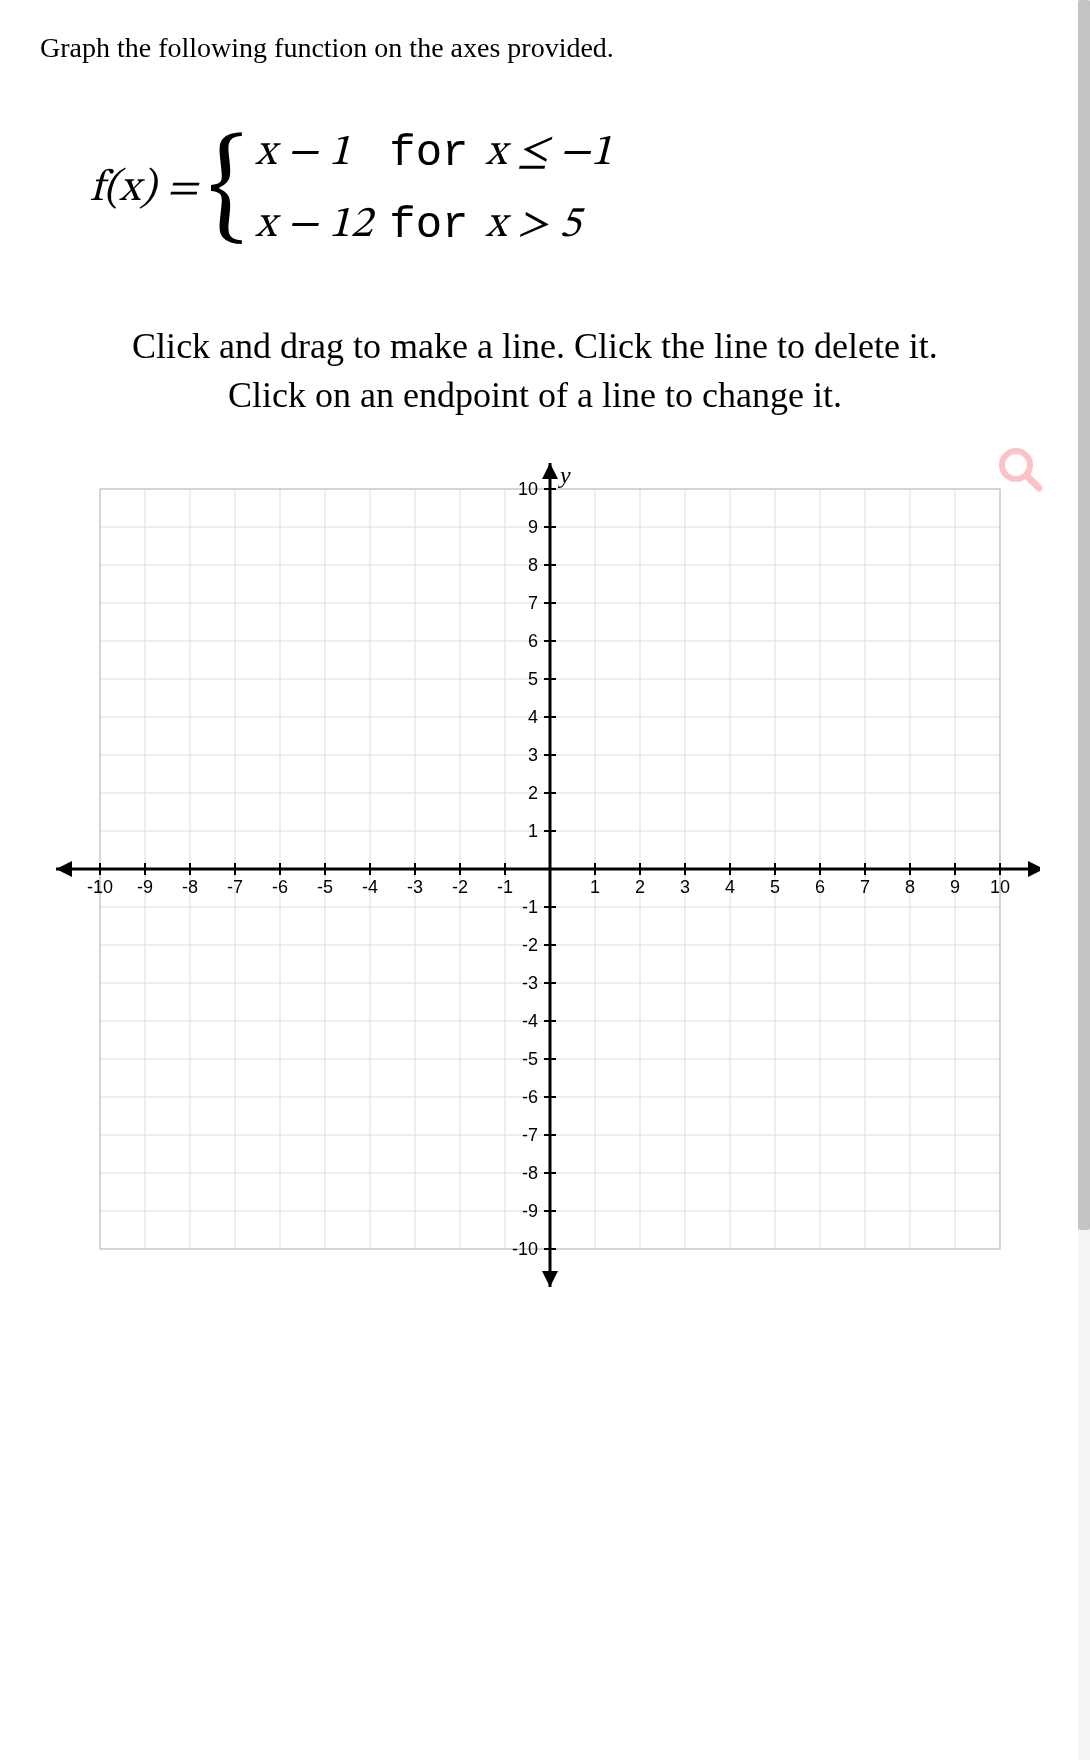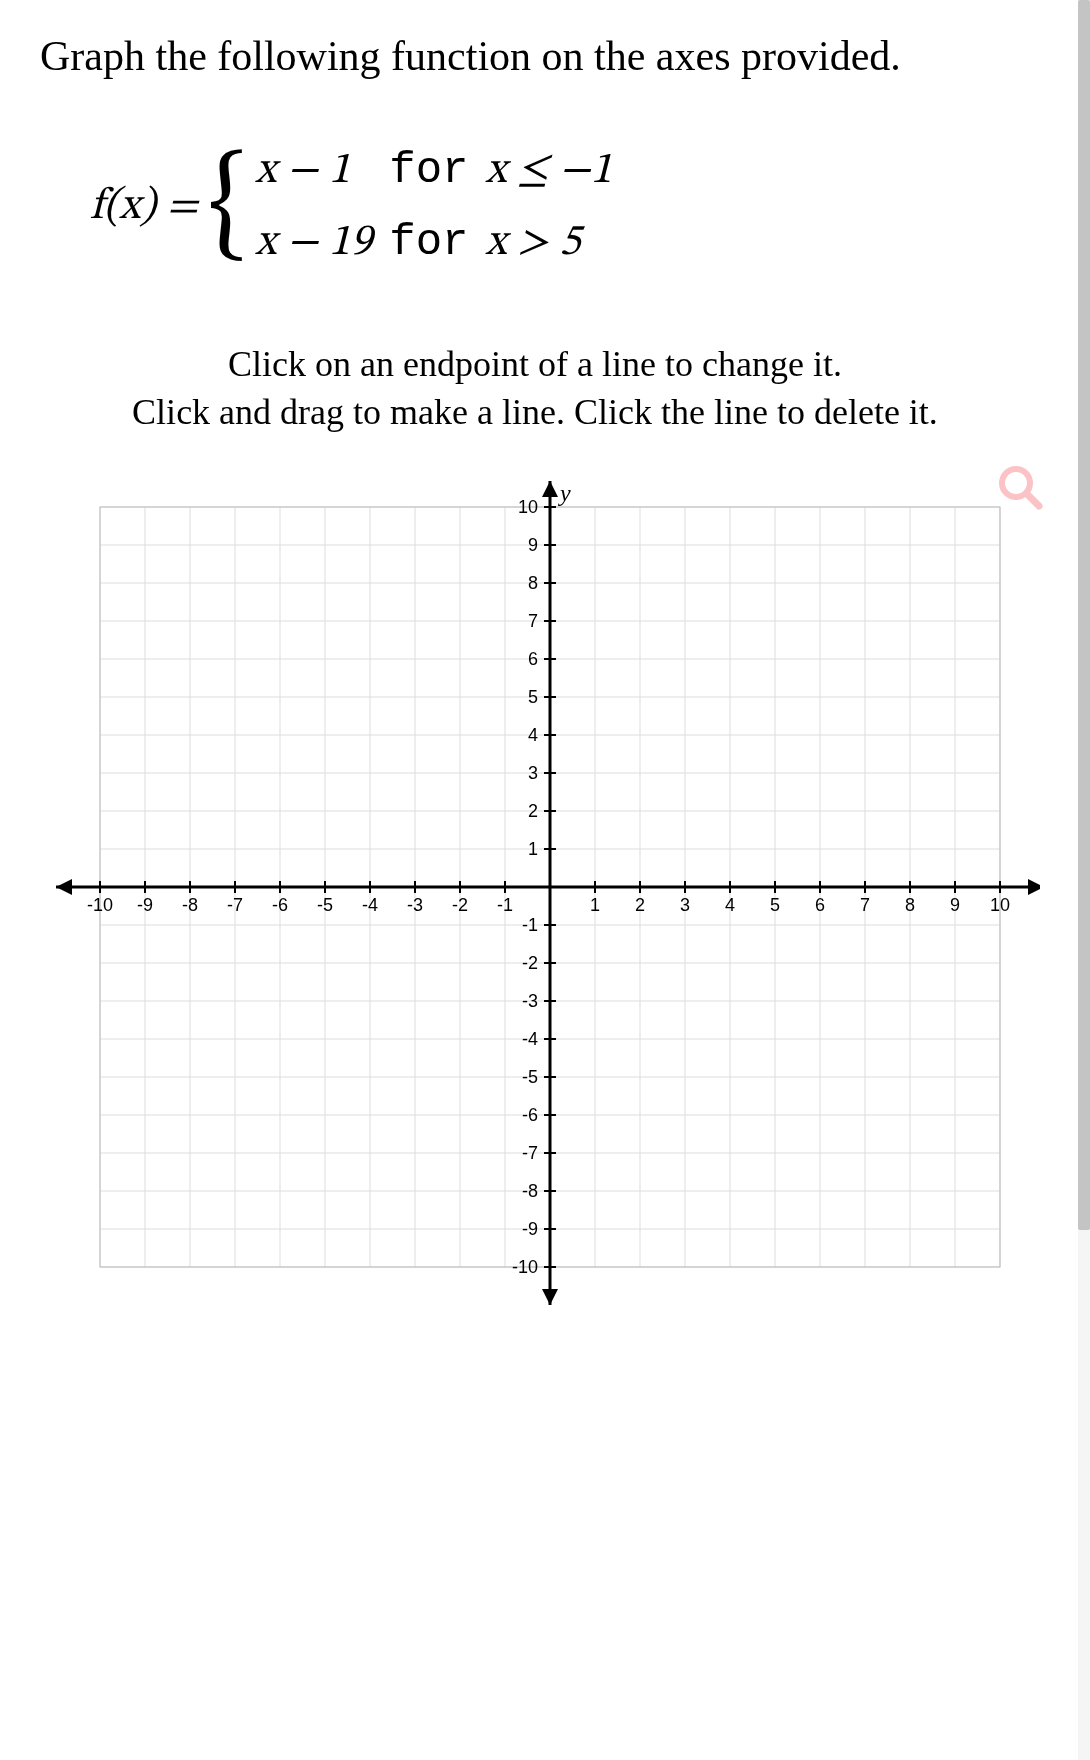--- a/index.html
+++ b/index.html
@@ -29,21 +29,21 @@
   .scrollbar-thumb {
     position: absolute;
     top: 0;
     right: 0;
     width: 12px;
     height: 1230px;
     background: #c4c4c4;
     border-radius: 2px;
   }
   .prompt {
-    font-size: 42px;
+    font-size: 28px;
     line-height: 1.25;
     margin-bottom: 60px;
   }
   .equation-row {
     display: flex;
     align-items: center;
     gap: 10px;
     font-family: 'STIX Two Math','Latin Modern Math','Cambria Math',Georgia,serif;
     font-size: 44px;
     margin: 12px 0 70px 50px;
@@ -113,30 +113,30 @@
   <div class="prompt">Graph the following function on the axes provided.</div>
 
   <div class="equation-row">
     <span class="eq-left">f(x) =</span>
     <div class="brace-wrap">
       <span class="brace">{</span>
       <div class="cases">
         <span>x − 1</span>
         <span class="rm">for</span>
         <span>x ≤ −1</span>
-        <span>x − 19</span>
+        <span>x − 12</span>
         <span class="rm">for</span>
         <span>x &gt; 5</span>
       </div>
     </div>
   </div>
 
   <div class="instructions">
+    <div>Click and drag to make a line. Click the line to delete it.</div>
     <div>Click on an endpoint of a line to change it.</div>
-    <div>Click and drag to make a line. Click the line to delete it.</div>
   </div>
 
   <div class="graph-wrap">
     <div class="magnify">
       <svg viewBox="0 0 50 50">
         <circle cx="21" cy="21" r="14" fill="none" stroke="#fbc3c5" stroke-width="6"></circle>
         <line x1="32" y1="32" x2="44" y2="44" stroke="#fbc3c5" stroke-width="7" stroke-linecap="round"></line>
       </svg>
     </div>
 

